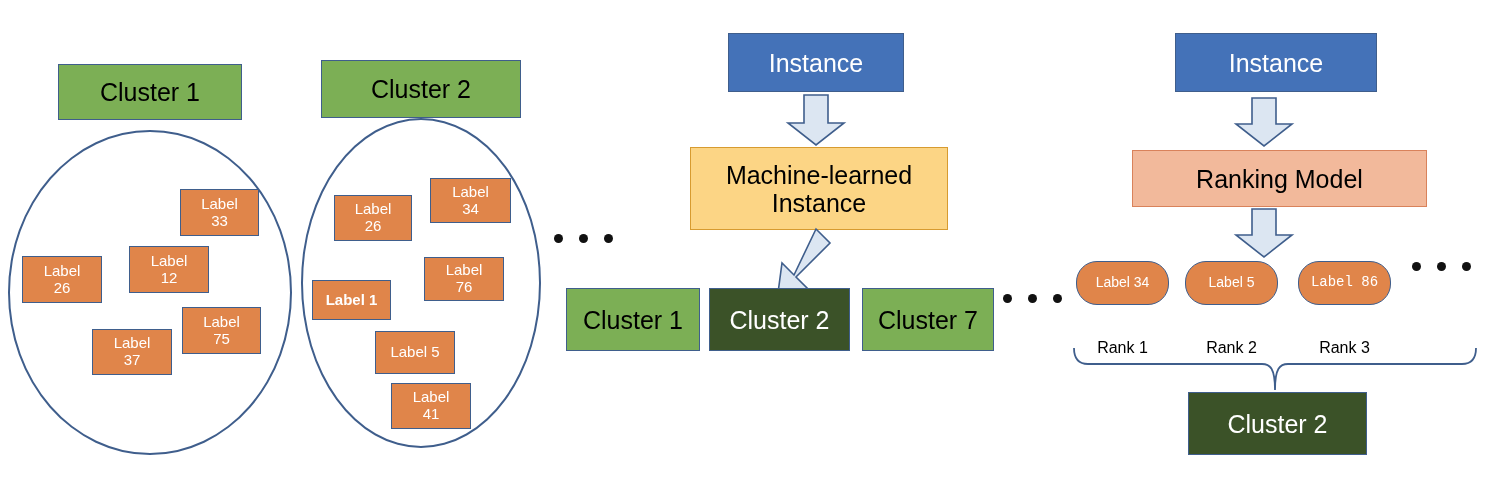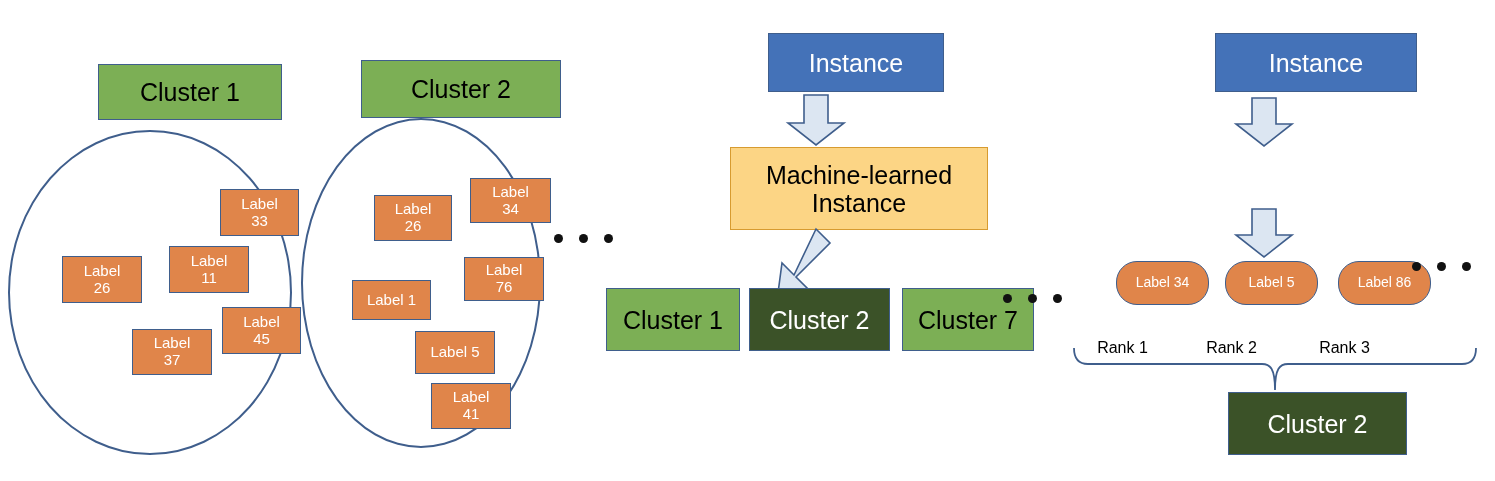--- a/index.html
+++ b/index.html
@@ -1,20 +1,20 @@
 <!DOCTYPE html>
 <html><head>
 <meta charset="utf-8">
 <style>
   html,body{margin:0;padding:0;background:#ffffff;}
   body{font-family:"Liberation Sans", sans-serif;}
   #canvas{position:relative;width:1495px;height:481px;background:#fff;overflow:hidden;}
   .abs{position:absolute;box-sizing:border-box;}
 
-  .box{display:flex;align-items:center;justify-content:center;text-align:center;line-height:1.12;margin-left:40px;}
+  .box{display:flex;align-items:center;justify-content:center;text-align:center;line-height:1.12;}
   .cluster-header{background:#7CAF55;border:1px solid #3F5E8C;color:#000;font-size:25px;}
   .label-box{background:#E0854A;border:1px solid #3F5E8C;color:#ffffff;font-size:15px;}
   .label-box.small{font-size:14px;border-radius:21px;}
   .instance-box{background:#4472B8;border:1px solid #3F5E8C;color:#ffffff;font-size:25px;}
   .mlm-box{background:#FCD585;border:1px solid #D79B30;color:#000;font-size:25px;}
   .ranking-box{background:#F2B99B;border:1px solid #D9825B;color:#000;font-size:25px;}
   .cluster-chip{background:#7CAF55;border:1px solid #3F5E8C;color:#000;font-size:25px;}
   .cluster-chip.selected{background:#3B5228;color:#ffffff;}
   .rank-text{color:#000;font-size:16px;text-align:center;margin-top:17px;}
   .dots{display:flex;align-items:center;gap:16px;}
@@ -37,26 +37,26 @@
     <span>33</span>
   </div>
 
   <div class="abs box label-box" style="left:22px;top:256px;width:80px;height:47px;flex-direction:column;">
     <span>Label</span>
     <span>26</span>
   </div>
 
   <div class="abs box label-box" style="left:129px;top:246px;width:80px;height:47px;flex-direction:column;">
     <span>Label</span>
-    <span>11</span>
+    <span>12</span>
   </div>
 
   <div class="abs box label-box" style="left:182px;top:307px;width:79px;height:47px;flex-direction:column;">
     <span>Label</span>
-    <span>45</span>
+    <span>75</span>
   </div>
 
   <div class="abs box label-box" style="left:92px;top:329px;width:80px;height:46px;flex-direction:column;">
     <span>Label</span>
     <span>37</span>
   </div>
 
   <div class="abs ellipse" style="left:301px;top:118px;width:240px;height:330px;"></div>
 
   <div class="abs box cluster-header" style="left:321px;top:60px;width:200px;height:58px;">Cluster 2</div>
@@ -64,21 +64,21 @@
   <div class="abs box label-box" style="left:334px;top:195px;width:78px;height:46px;flex-direction:column;">
     <span>Label</span>
     <span>26</span>
   </div>
 
   <div class="abs box label-box" style="left:430px;top:178px;width:81px;height:45px;flex-direction:column;">
     <span>Label</span>
     <span>34</span>
   </div>
 
-  <div class="abs box label-box" style="left:312px;top:280px;width:79px;height:40px;">Label 1</div>
+  <div class="abs box label-box" style="left:312px;top:280px;width:79px;height:40px;font-weight:bold;">Label 1</div>
 
   <div class="abs box label-box" style="left:424px;top:257px;width:80px;height:44px;flex-direction:column;">
     <span>Label</span>
     <span>76</span>
   </div>
 
   <div class="abs box label-box" style="left:375px;top:331px;width:80px;height:43px;">Label 5</div>
 
   <div class="abs box label-box" style="left:391px;top:383px;width:80px;height:46px;flex-direction:column;">
     <span>Label</span>
@@ -117,28 +117,29 @@
     <span class="dot"></span>
     <span class="dot"></span>
   </div>
 
   <div class="abs box instance-box" style="left:1175px;top:33px;width:202px;height:59px;">Instance</div>
 
   <svg class="abs" style="left:1232px;top:98px;width:64px;height:50px;" viewBox="0 0 64 50">
     <polygon points="20,0 44,0 44,26 60,26 32,48 4,26 20,26" fill="#DCE6F2" stroke="#3F5E8C" stroke-width="1.6"></polygon>
   </svg>
 
+  <div class="abs box ranking-box" style="left:1132px;top:150px;width:295px;height:57px;">Ranking Model</div>
 
   <svg class="abs" style="left:1232px;top:209px;width:64px;height:50px;" viewBox="0 0 64 50">
     <polygon points="20,0 44,0 44,26 60,26 32,48 4,26 20,26" fill="#DCE6F2" stroke="#3F5E8C" stroke-width="1.6"></polygon>
   </svg>
 
   <div class="abs box label-box small" style="left:1076px;top:261px;width:93px;height:44px;">Label 34</div>
   <div class="abs box label-box small" style="left:1185px;top:261px;width:93px;height:44px;">Label 5</div>
-  <div class="abs box label-box small" style="left:1298px;top:261px;width:93px;height:44px;">Label 86</div>
+  <div class="abs box label-box small" style="left:1298px;top:261px;width:93px;height:44px;font-family:Liberation Mono, monospace;">Label 86</div>
 
   <div class="abs dots" style="left:1412px;top:262px;">
     <span class="dot"></span>
     <span class="dot"></span>
     <span class="dot"></span>
   </div>
 
   <div class="abs rank-text" style="left:1076px;top:322px;width:93px;">Rank 1</div>
   <div class="abs rank-text" style="left:1185px;top:322px;width:93px;">Rank 2</div>
   <div class="abs rank-text" style="left:1298px;top:322px;width:93px;">Rank 3</div>

